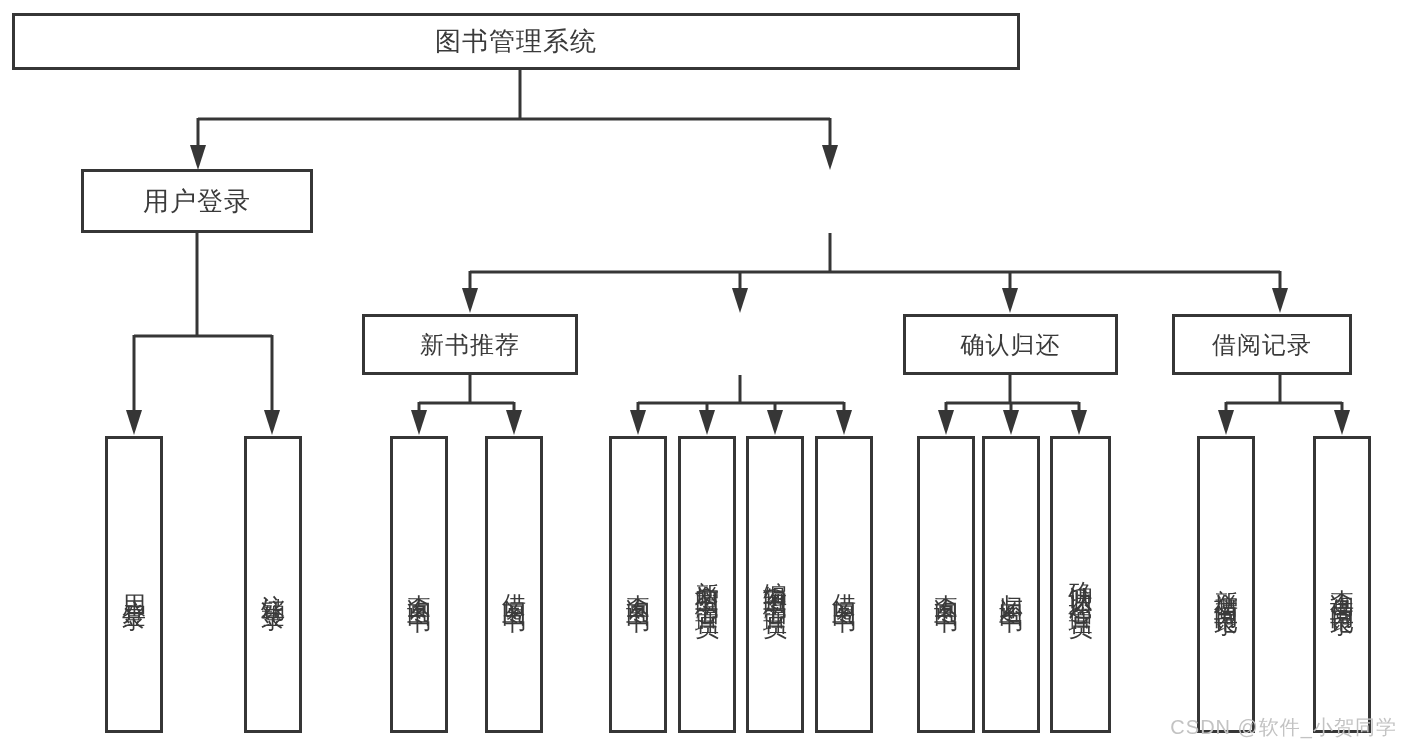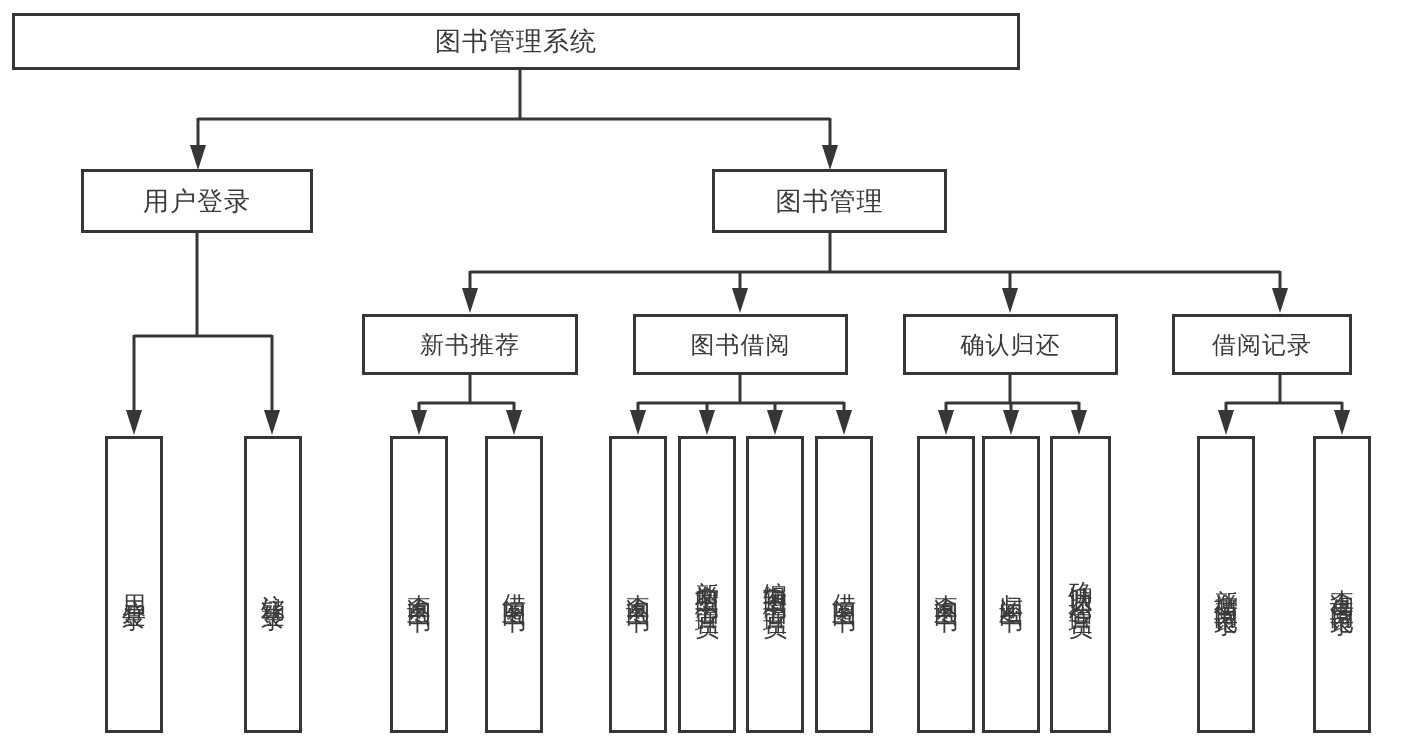--- a/index.html
+++ b/index.html
@@ -96,24 +96,22 @@
       <polygon points="1003,410 1019,410 1011,435"></polygon>
       <polygon points="1071,410 1087,410 1079,435"></polygon>
       <polygon points="1218,410 1234,410 1226,435"></polygon>
       <polygon points="1334,410 1350,410 1342,435"></polygon>
     </g>
   </svg>
 
   <div class="hbox" style="left:12px; top:13px; width:1008px; height:57px;">图书管理系统</div>
 
   <div class="hbox" style="left:81px; top:169px; width:232px; height:64px;">用户登录</div>
-  <div class="hbox" style="left:712px; top:169px; width:235px; height:64px;">图书管理</div>
 
   <div class="hbox l3" style="left:362px; top:314px; width:216px; height:61px;">新书推荐</div>
-  <div class="hbox l3" style="left:633px; top:314px; width:215px; height:61px;">图书借阅</div>
   <div class="hbox l3" style="left:903px; top:314px; width:215px; height:61px;">确认归还</div>
   <div class="hbox l3" style="left:1172px; top:314px; width:180px; height:61px;">借阅记录</div>
 
   <div class="vbox" style="left:105px;">用户登录</div>
   <div class="vbox" style="left:244px;">注销登录</div>
 
   <div class="vbox" style="left:390px;">查询图书</div>
   <div class="vbox" style="left:485px;">借阅图书</div>
 
   <div class="vbox" style="left:609px;">查询图书</div>
@@ -121,13 +119,14 @@
   <div class="vbox" style="left:746px;">编辑图书（管理员）</div>
   <div class="vbox" style="left:815px;">借阅图书</div>
 
   <div class="vbox" style="left:917px;">查询图书</div>
   <div class="vbox" style="left:982px;">归还图书</div>
   <div class="vbox" style="left:1050px; width:61px;">确认归还（管理员）</div>
 
   <div class="vbox" style="left:1197px;">新增借阅记录</div>
   <div class="vbox" style="left:1313px;">查询借阅记录</div>
 
+  <div class="watermark">CSDN @软件_小贺同学</div>
 </div>
 
 </body></html>

